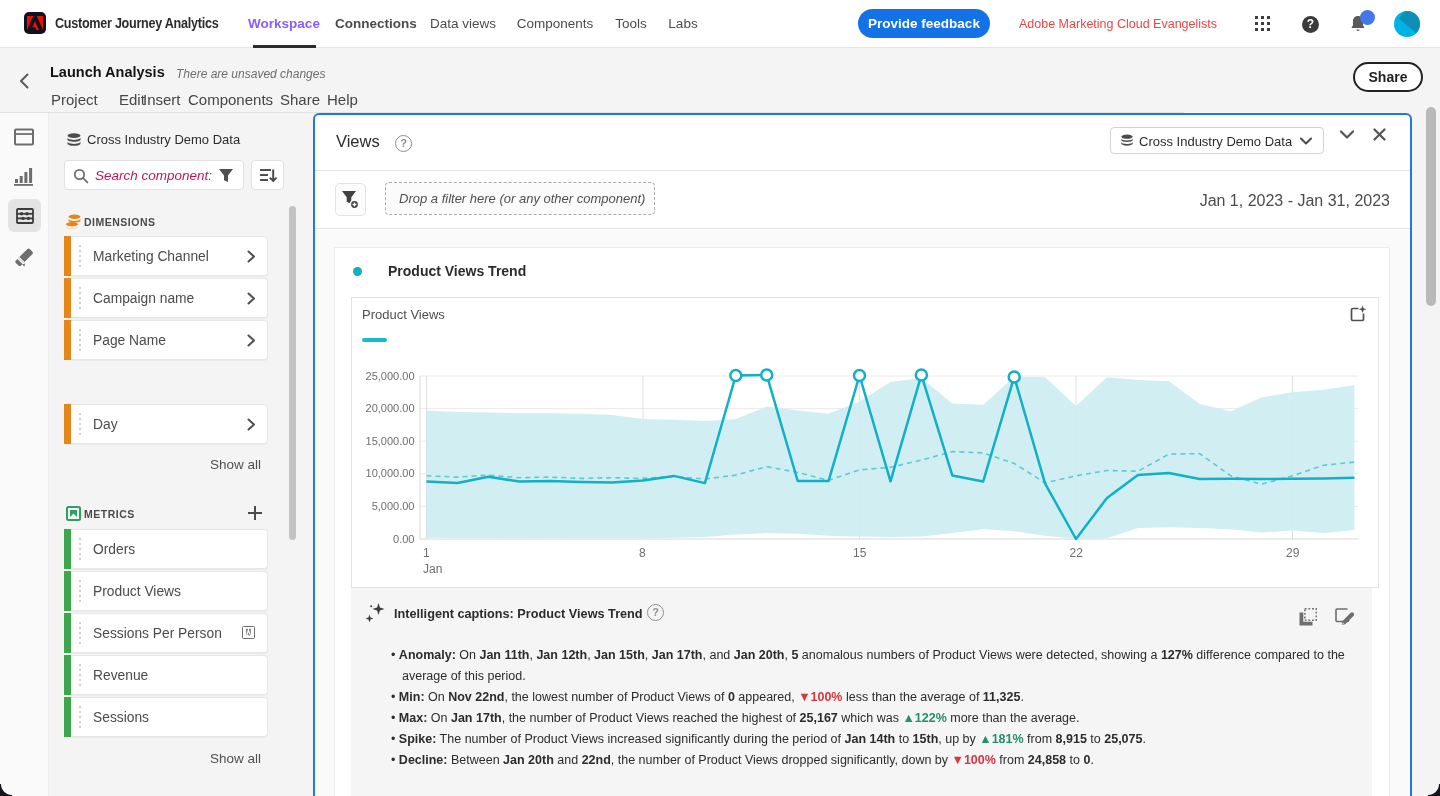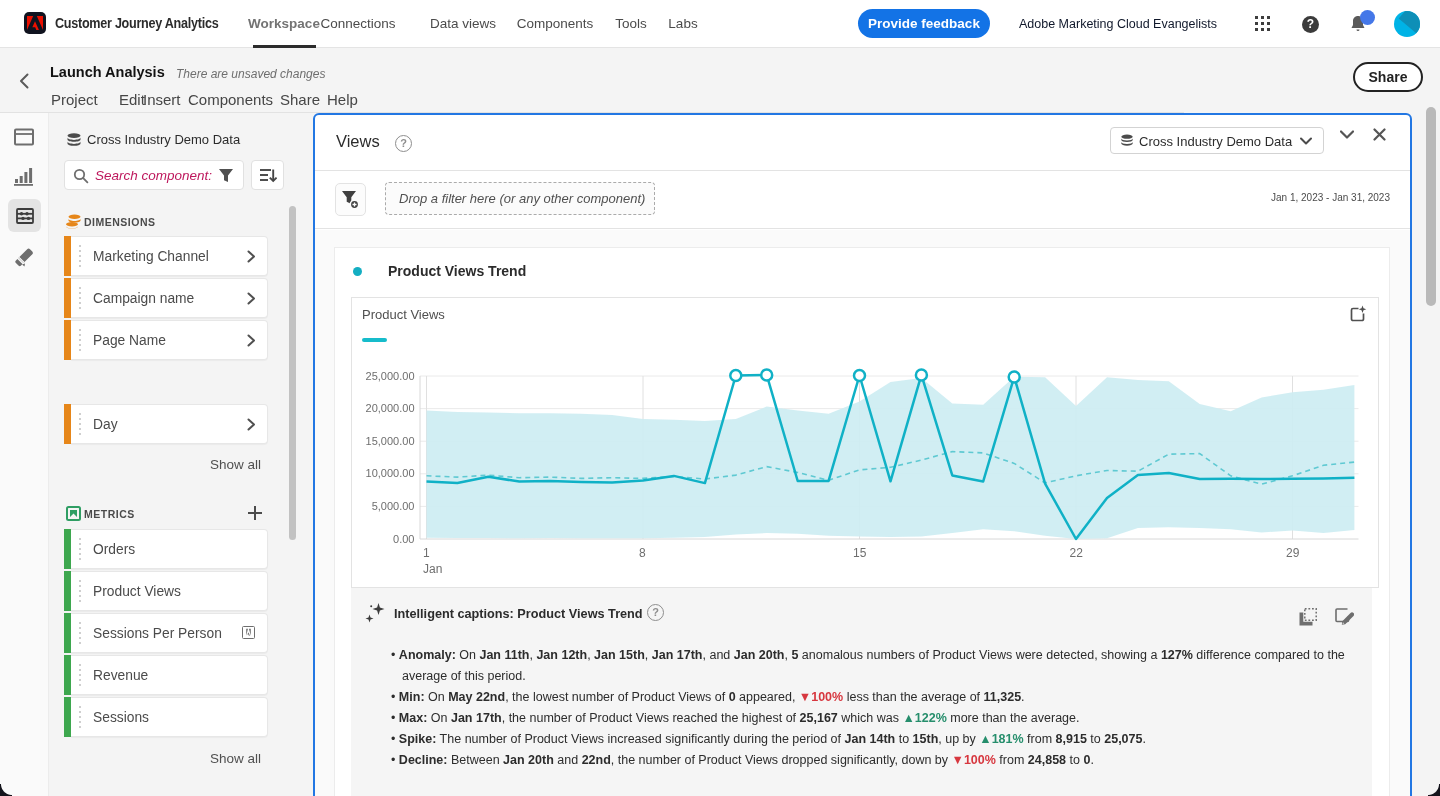--- a/index.html
+++ b/index.html
@@ -5,24 +5,24 @@
 * { margin:0; padding:0; box-sizing:border-box; }
 html,body { width:1440px; height:796px; overflow:hidden; font-family:"Liberation Sans", sans-serif; background:#f4f4f4; position:relative; }
 .abs { position:absolute; }
 
 
 #topbar { position:absolute; left:0; top:0; width:1440px; height:48px; background:#fff; border-bottom:1px solid #e4e4e4; z-index:5; }
 #logo { position:absolute; left:24px; top:12px; width:22px; height:22px; background:#10131f; border-radius:5px; }
 #logo svg { position:absolute; left:3px; top:4px; }
 #brand { position:absolute; left:55px; top:15px; font-size:14px; font-weight:bold; color:#2c2c2c; letter-spacing:-0.3px; transform:scaleX(0.9); transform-origin:0 0; }
 .navitem { position:absolute; top:16px; font-size:13.5px; color:#4b4b4b; transform:translateX(-50%); white-space:nowrap; }
-.navitem.active { color:#737373; font-weight:bold; }
+.navitem.active { color:#8b5cf6; font-weight:bold; }
 #nav-underline { position:absolute; left:253px; top:45px; width:63px; height:3px; background:#2c2c2c; }
 #feedback { position:absolute; left:858px; top:9px; width:132px; height:29px; background:#1373e6; border-radius:15px; color:#fff; font-size:13.5px; font-weight:bold; text-align:center; line-height:29px; }
-#org { position:absolute; left:1019px; top:17px; font-size:12.5px; color:#0f172a; }
+#org { position:absolute; left:1019px; top:17px; font-size:12.5px; color:#ef4444; }
 #helpcirc { position:absolute; left:1302px; top:16px; width:17px; height:17px; border-radius:50%; background:#3b3b3b; color:#fff; font-size:12px; font-weight:bold; text-align:center; line-height:17px; }
 #belldot { position:absolute; left:1360px; top:10px; width:15px; height:15px; border-radius:50%; background:#4477e8; }
 #avatar { position:absolute; left:1394px; top:11px; width:26px; height:26px; border-radius:50%; background:#00b3e6; overflow:hidden; }
 #avatar .seg { position:absolute; left:10px; top:-7px; width:26px; height:26px; background:#0e8fb7; transform:rotate(40deg); }
 
 
 #subhead { position:absolute; left:0; top:48px; width:1184px; height:65px; background:#f4f4f4; border-bottom:1px solid #e2e2e2; z-index:4; }
 #backchev { position:absolute; left:19px; top:25px; }
 #ptitle { position:absolute; left:50px; top:16px; font-size:14.5px; font-weight:bold; color:#131313; }
 #unsaved { position:absolute; left:176px; top:19px; font-size:12px; font-style:italic; color:#6e6e6e; }
@@ -52,21 +52,21 @@
 
 #panel { position:absolute; left:313px; top:113px; width:1099px; height:690px; background:#fff; border:2px solid #2277e3; border-radius:6px; }
 #vtitle { position:absolute; left:21px; top:17px; font-size:16.5px; font-weight:normal; color:#2c2c2c; }
 .qcirc { width:17px; height:17px; border-radius:50%; border:1.4px solid #8e8e8e; color:#8e8e8e; font-size:11px; font-weight:bold; text-align:center; line-height:15px; }
 #dsbtn { position:absolute; left:795px; top:12px; width:214px; height:27px; border:1px solid #d3d3d3; border-radius:4px; background:#fff; }
 #dsbtn .t { position:absolute; left:28px; top:6px; font-size:13px; color:#2c2c2c; }
 .hdiv { position:absolute; left:0; width:100%; height:1px; background:#e3e3e3; }
 #funnelbtn { position:absolute; left:20px; top:68px; width:31px; height:33px; border:1px solid #e3e3e3; border-radius:5px; background:#fcfcfc; }
 #dropzone { position:absolute; left:70px; top:67px; width:270px; height:33px; border:1px dashed #ababab; border-radius:4px; background:#fbfbfb; }
 #dropzone .t { position:absolute; left:13px; top:8px; font-size:13px; white-space:nowrap; font-style:italic; color:#505050; }
-#daterange { position:absolute; right:20px; top:77px; font-size:10px; color:#4b4b4b; }
+#daterange { position:absolute; right:20px; top:77px; font-size:16px; color:#4b4b4b; }
 #pbody { position:absolute; left:0; top:115px; width:1095px; height:571px; background:#fafafa; }
 #ocard { position:absolute; left:19px; top:17px; width:1056px; height:554px; background:#fff; border:1px solid #ececec; border-bottom:none; }
 #ocard .dot { position:absolute; left:18px; top:19px; width:9px; height:9px; border-radius:50%; background:#14aec2; }
 #ocard .ttl { position:absolute; left:45px; top:15px; font-size:14px; font-weight:bold; color:#2c2c2c;padding-left:8px; }
 #chartcard { position:absolute; left:16px; top:49px; width:1028px; height:291px; background:#fff; border:1px solid #e3e3e3; }
 #chartcard .lg { position:absolute; left:10px; top:9px; font-size:13px; color:#505050; }
 #chartcard .lgbar { position:absolute; left:10px; top:40px; width:25px; height:3.5px; border-radius:2px; background:#16bccb; }
 #captions { position:absolute; left:16px; top:340px; width:1021px; height:214px; background:#f5f5f5; }
 #captions .hd { position:absolute; left:43px; top:19px; font-size:12.7px; font-weight:bold; color:#2c2c2c; }
 #cbullets { position:absolute; left:40px; top:57px; width:975px; font-size:12.5px; color:#2c2c2c; line-height:21px; }
@@ -80,21 +80,21 @@
 <body>
 <div id="topbar">
   <div id="logo">
       <svg width="16" height="14" viewBox="0 0 24 21">
         <path fill="#eb1000" d="M14.7 0H24v21L14.7 0zM9.3 0H0v21L9.3 0zM12 7.7l5.9 13.3h-3.9L12.3 17H8z"></path>
       </svg>
     </div>
   <div id="brand">Customer Journey Analytics</div>
   <div class="navitem active" style="left:284px;">Workspace</div>
   <div id="nav-underline"></div>
-  <div class="navitem" style="left:358px;">Connections</div>
+  <div class="navitem" style="left:376px;font-weight:bold;">Connections</div>
   <div class="navitem" style="left:463px;">Data views</div>
   <div class="navitem" style="left:555px;">Components</div>
   <div class="navitem" style="left:631px;">Tools</div>
   <div class="navitem" style="left:683px;">Labs</div>
   <div id="feedback">Provide feedback</div>
   <div id="org">Adobe Marketing Cloud Evangelists</div>
   <svg class="abs" style="left:1255px;top:16px;" width="15" height="15" viewBox="0 0 15 15">
       <g fill="#3e3e3e">
         <rect x="0" y="0" width="3" height="3"></rect>
         <rect x="6" y="0" width="3" height="3"></rect>
@@ -390,21 +390,21 @@
             <rect x="5.8" y="0.8" width="11.4" height="11.4" fill="none" stroke="#6e6e6e" stroke-width="1.5" stroke-dasharray="1.8 1.8"></rect>
             <path fill="#6e6e6e" d="M0.5 4.5h3.8v9.2h9.2v3.8H0.5z"></path>
           </svg>
         <svg class="abs" style="left:984px;top:20px;" width="19" height="19" viewBox="0 0 19 19">
             <path d="M12.5 1H2a1 1 0 0 0-1 1v10.5a1 1 0 0 0 1 1h10.5a1 1 0 0 0 1-1V8" fill="none" stroke="#6e6e6e" stroke-width="1.6"></path>
             <path fill="#6e6e6e" d="M7.3 13.2 15.5 5a2.1 2.1 0 0 1 3 3l-8.3 8.2-3.4.5z"></path>
             <path fill="#f5f5f5" d="M8.3 14.5l1 1-2 .3z"></path>
           </svg>
         <div id="cbullets">
           <p>• <b>Anomaly:</b> On <b>Jan 11th</b>, <b>Jan 12th</b>, <b>Jan 15th</b>, <b>Jan 17th</b>, and <b>Jan 20th</b>, <b>5</b> anomalous numbers of Product Views were detected, showing a <b>127%</b> difference compared to the<br>average of this period.</p>
-          <p>• <b>Min:</b> On <b>May 22nd</b>, the lowest number of Product Views of <b>0</b> appeared, <span class="dn">▼100%</span> less than the average of <b>11,325</b>.</p>
+          <p>• <b>Min:</b> On <b>Nov 22nd</b>, the lowest number of Product Views of <b>0</b> appeared, <span class="dn">▼100%</span> less than the average of <b>11,325</b>.</p>
           <p>• <b>Max:</b> On <b>Jan 17th</b>, the number of Product Views reached the highest of <b>25,167</b> which was <span class="up">▲122%</span> more than the average.</p>
           <p>• <b>Spike:</b> The number of Product Views increased significantly during the period of <b>Jan 14th</b> to <b>15th</b>, up by <span class="up">▲181%</span> from <b>8,915</b> to <b>25,075</b>.</p>
           <p>• <b>Decline:</b> Between <b>Jan 20th</b> and <b>22nd</b>, the number of Product Views dropped significantly, down by <span class="dn">▼100%</span> from <b>24,858</b> to <b>0</b>.</p>
         </div>
       </div>
     </div>
   </div>
 </div>
 <div id="pagescroll"></div>
 <div class="corner" style="left:0;bottom:0;background:radial-gradient(circle 12px at 12px 0px, rgba(0,0,0,0) 10.5px, #14141c 11.5px);"></div>

